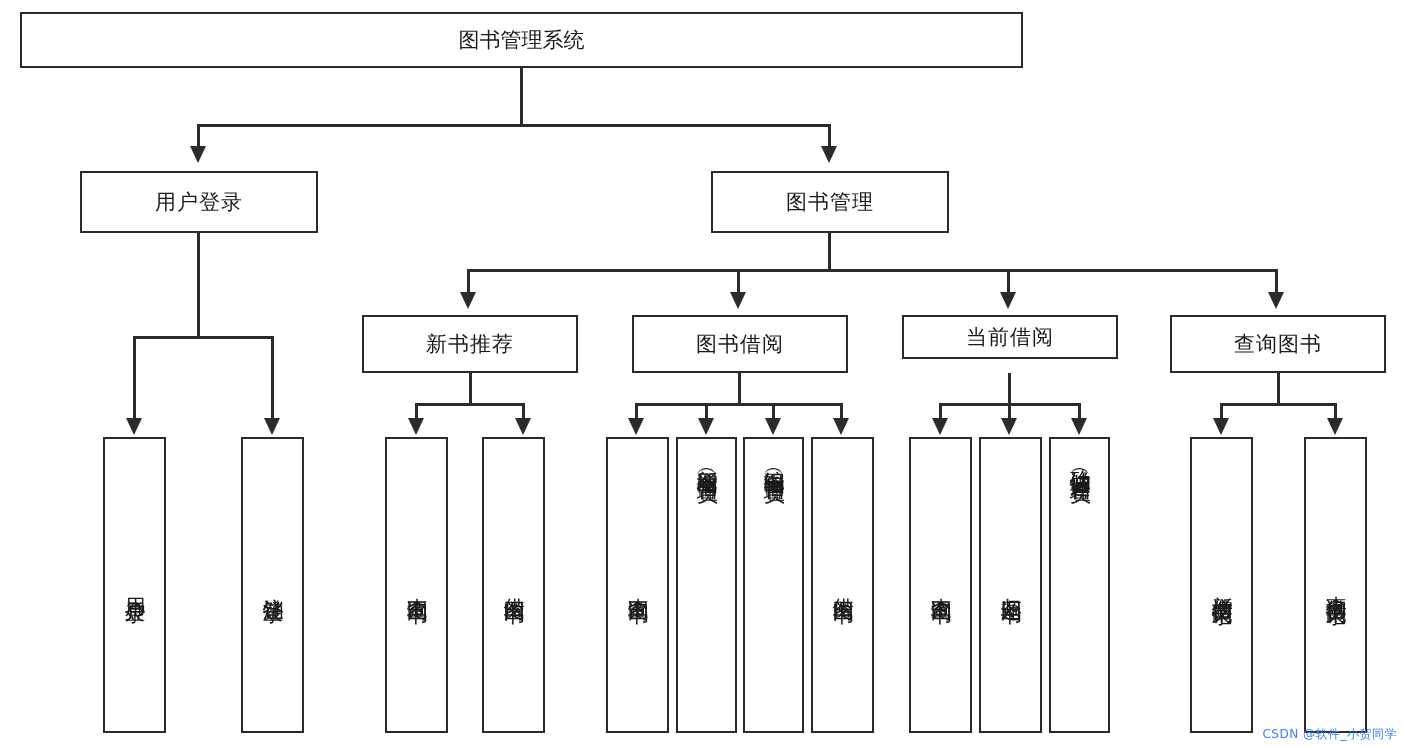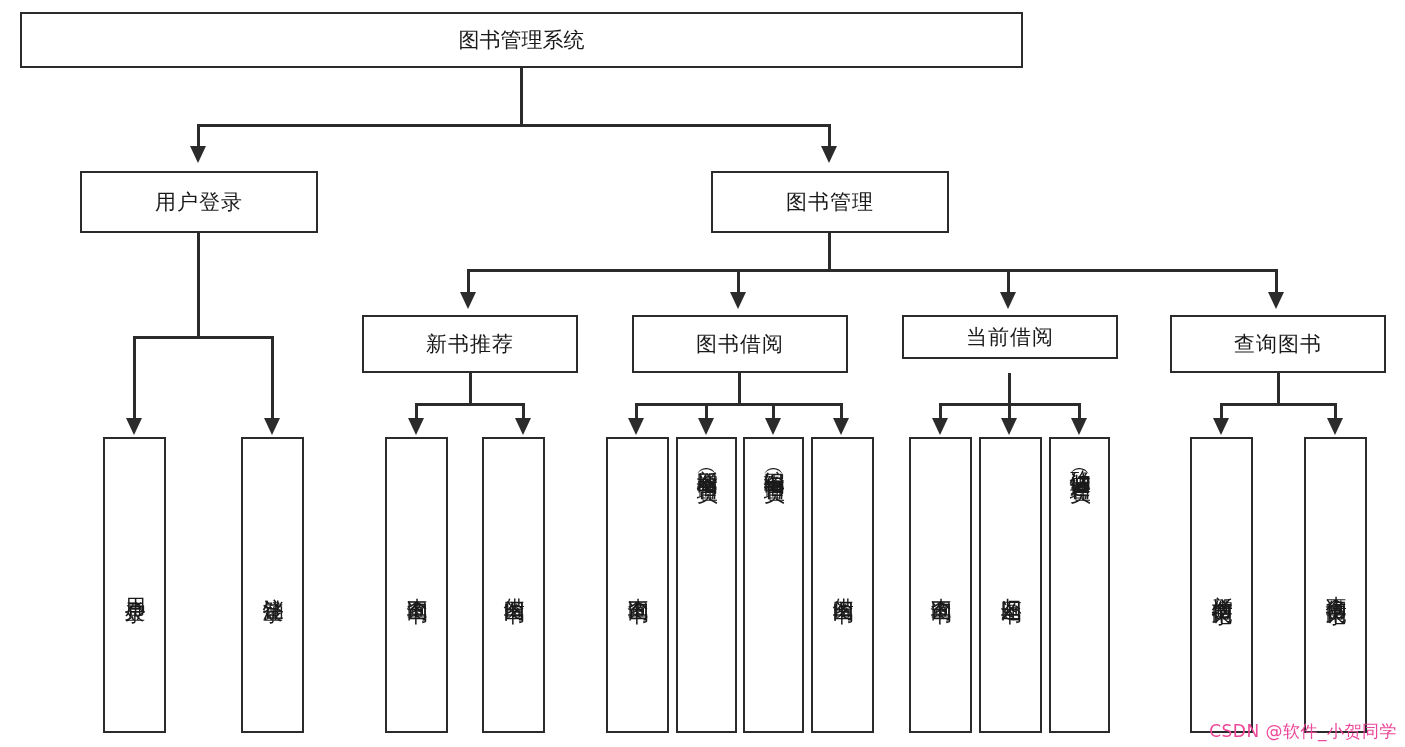--- a/index.html
+++ b/index.html
@@ -69,22 +69,22 @@
     height: 0;
     border-left: 8px solid transparent;
     border-right: 8px solid transparent;
     border-top: 17px solid #2b2b2b;
   }
   
   #watermark {
     position: absolute;
     right: 8px;
     bottom: 4px;
-    font-size: 17px;
-    color: #ec4899;
+    font-size: 12px;
+    color: #3b82f6;
     white-space: nowrap;
     letter-spacing: 0.5px;
     margin-left: 20px;
   }
 </style>
 </head>
 <body>
 
 <div id="canvas">
 

